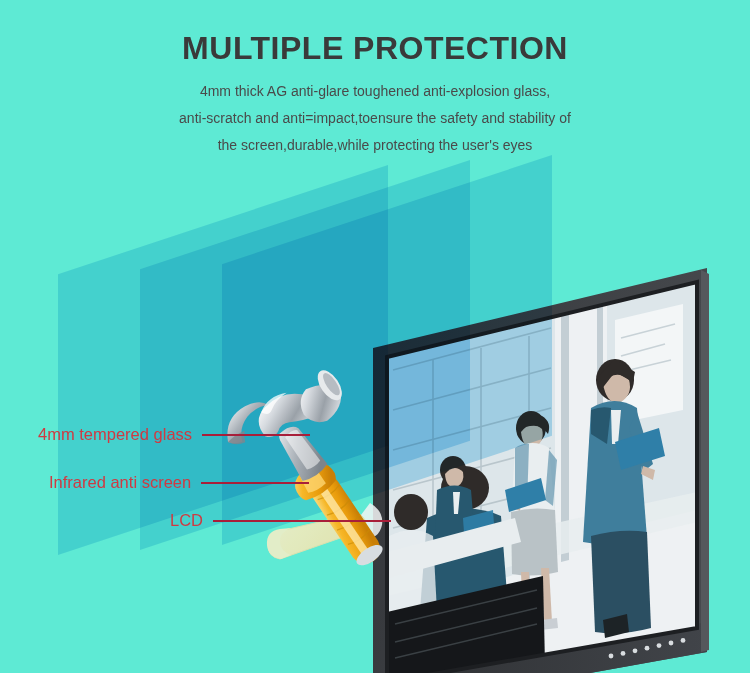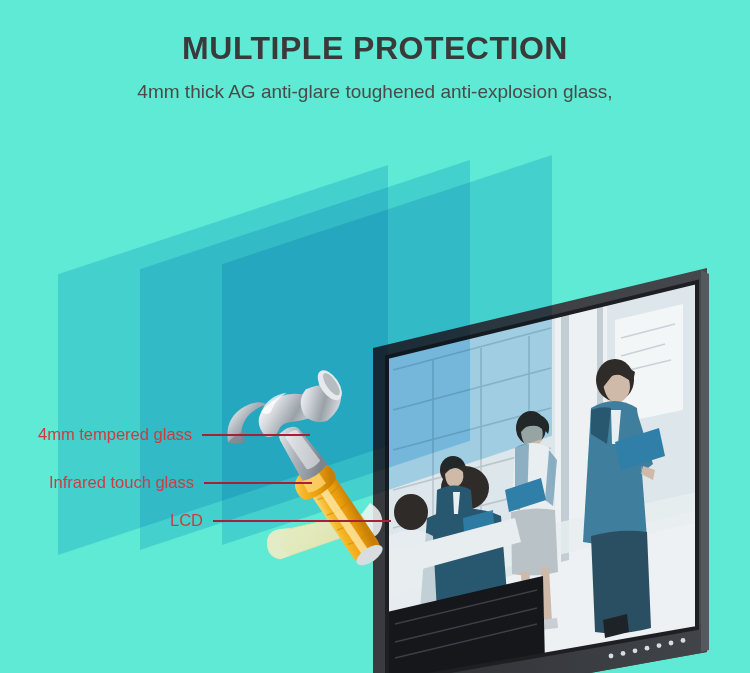--- a/index.html
+++ b/index.html
@@ -7,21 +7,21 @@
               font-family:"Liberation Sans", sans-serif; }
   #stage { position:relative; width:750px; height:673px; background:#5eead4; }
 
   
   #title {
     position:absolute; top:30px; left:0; width:750px; text-align:center;
     font-size:32px; font-weight:bold; letter-spacing:.5px; color:#3a3a3a;
   }
   #subtitle {
     position:absolute; top:78px; left:55px; width:640px; text-align:center;
-    font-size:19px; line-height:27px; color:#4a4a4a; font-weight:400;
+    font-size:14px; line-height:27px; color:#4a4a4a; font-weight:400;
   }
   #subtitle div { white-space:nowrap; }
 
   
   #art { position:absolute; left:0; top:165px; width:637px; height:500px; }
 
   
   .panel { position:absolute; mix-blend-mode:multiply; }
   .panel i {
     display:block; width:100%; height:100%;
@@ -69,20 +69,22 @@
 </style>
 </head>
 <body>
 
 <div id="stage">
 
   <div id="title">MULTIPLE PROTECTION</div>
 
   <div id="subtitle">
     <div>4mm thick AG anti-glare toughened anti-explosion glass,</div>
+    <div>anti-scratch and anti=impact,toensure the safety and stability of</div>
+    <div>the screen,durable,while protecting the user's eyes</div>
   </div>
 
   <div id="art">
 
     <div id="monitor">
       <svg viewBox="0 0 400 470" preserveAspectRatio="none">
         <defs>
           <clipPath id="screenClip">
             <polygon points="72,97 382,22 382,368 72,422"></polygon>
           </clipPath>
@@ -283,20 +285,20 @@
           <path fill="#ffffff" opacity=".75" d="M66 24 q14 -10 32 -2 q-14 0 -22 6 q-6 4 -10 -4z"></path>
           <path fill="#ffffff" opacity=".5" d="M72 58 q10 -3 14 1 l2 38 q-8 3 -16 0z"></path>
         </g>
       </svg>
     </div>
 
     <div class="label" id="label1">
       <span>4mm tempered glass</span><i class="lead"></i>
     </div>
     <div class="label" id="label2">
-      <span>Infrared touch glass</span><i class="lead"></i>
+      <span>Infrared anti screen</span><i class="lead"></i>
     </div>
     <div class="label" id="label3">
       <span>LCD</span><i class="lead"></i>
     </div>
 
   </div>
 </div>
 
 </body></html>

